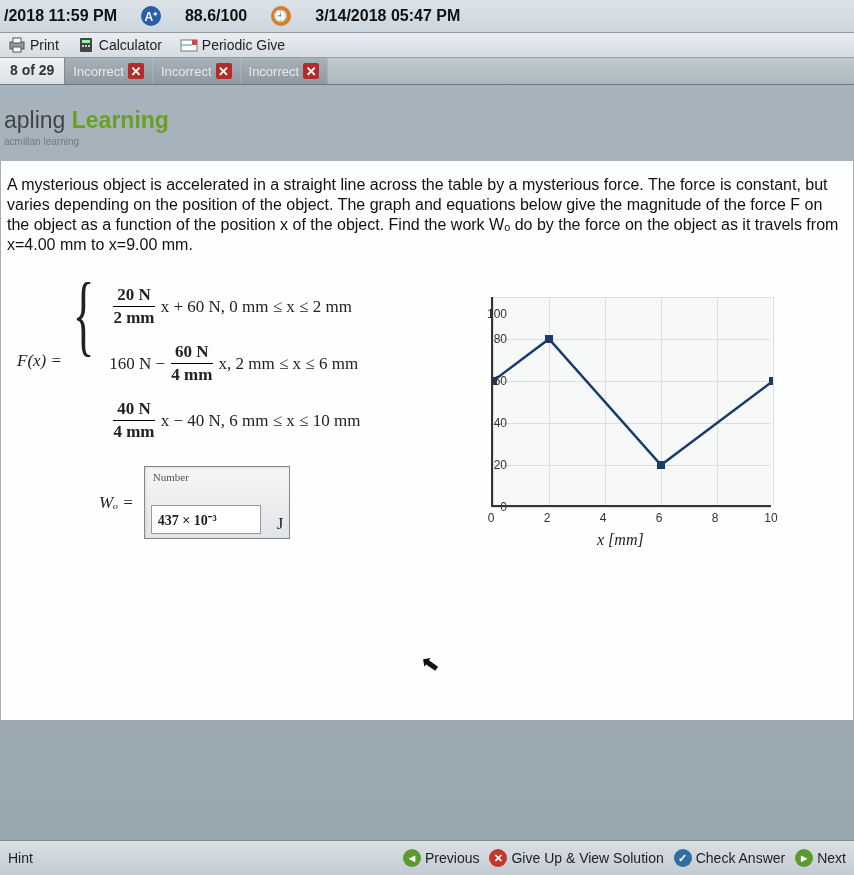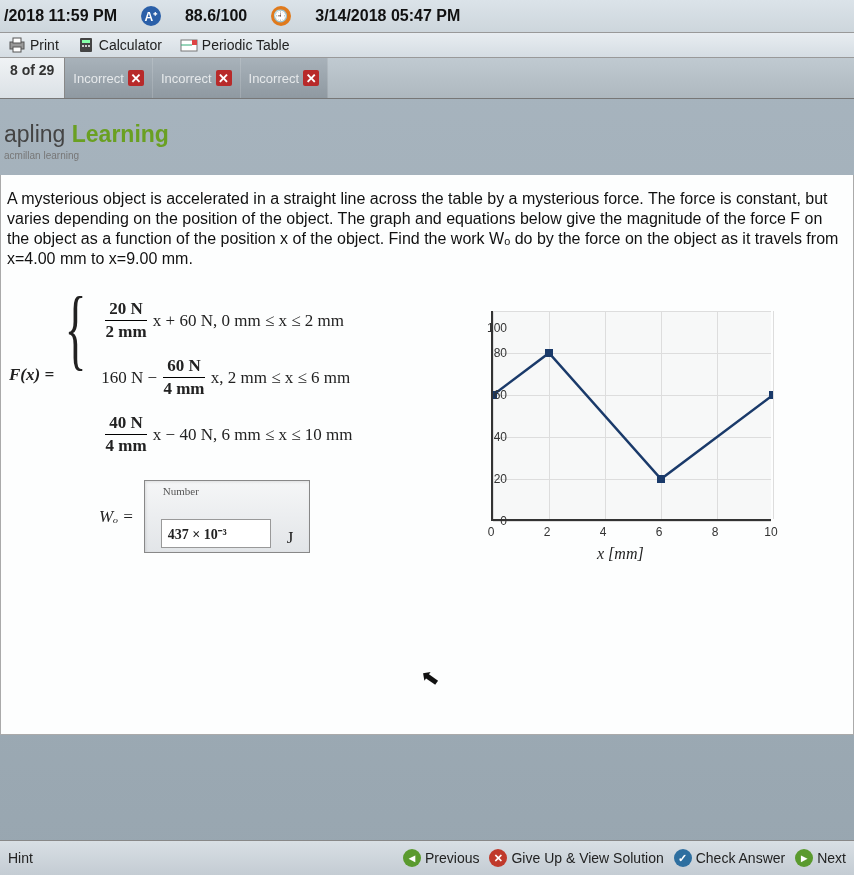--- a/index.html
+++ b/index.html
@@ -51,21 +51,21 @@
     background: linear-gradient(180deg, #f0f3f5 0%, #dbe1e6 100%);
     padding: 4px 10px;
     font-weight: bold;
     color: #333;
     font-size: 14px;
     border-right: 1px solid #888;
   }
   .attempt-tab {
     background: linear-gradient(180deg, #a8b2ba 0%, #8f99a1 100%);
     color: #e6e9eb;
-    padding: 12px 8px;
+    padding: 5px 8px;
     display: flex;
     align-items: center;
     gap: 4px;
     font-size: 13px;
     border-right: 1px solid rgba(255,255,255,0.15);
     cursor: pointer;
   }
   .x-icon {
     width: 16px; height: 16px; background: #b82a2a; border-radius: 2px;
     display: inline-flex; align-items: center; justify-content: center; color: #fff; font-weight: bold;
@@ -92,21 +92,21 @@
     color: #111;
     margin-bottom: 14px;
   }
   .work-row { display: flex; gap: 10px; align-items: flex-start; }
   .equation-block {
     font-family: Georgia, 'Times New Roman', serif;
     font-size: 17px;
     padding: 6px 2px;
     min-width: 430px;
   }
-  .equation-block .fitalic { font-style: italic; font-weight: bold; }
+  .equation-block .fitalic { font-style: italic; font-weight: normal; margin-left: 8px; }
   .brace-wrap { display: flex; align-items: stretch; margin-top: 4px;}
   .brace { font-size: 90px; line-height: 0.8; margin-right: 4px; font-family: 'Times New Roman', serif; transform: scaleX(0.5);}
   .cases { display: flex; flex-direction: column; gap: 14px; padding-top: 6px;}
   .case-line { display: flex; align-items: center; gap: 2px; white-space: nowrap;}
   .frac { display: inline-flex; flex-direction: column; align-items: center; margin: 0 4px; vertical-align: middle;}
   .frac .num { border-bottom: 1.5px solid #000; padding: 0 4px 1px 4px; font-weight: bold;}
   .frac .den { padding-top: 1px; font-weight: bold;}
   .chart {
     width: 350px;
     height: 280px;
@@ -133,21 +133,21 @@
     margin-top: 24px;
     margin-left: 90px;
     display: flex;
     align-items: center;
     gap: 10px;
   }
   .answer-box .wlabel { font-style: italic; font-family: Georgia, serif; font-size: 17px;}
   .answer-frame {
     border: 1px solid #888;
     background: linear-gradient(180deg,#f5f6f7,#e2e5e8);
-    padding: 4px 16px;
+    padding: 4px 6px;
     box-shadow: inset 1px 1px 3px rgba(0,0,0,0.1);
   }
   .answer-frame .num-label { font-size: 11px; color: #555; text-align: left; padding: 0 2px 2px 2px;}
   .answer-frame .num-row { display: flex; align-items: flex-end; gap: 16px; margin-top: 20px;}
   .answer-input {
     border: 1px solid #999;
     background: #fff;
     padding: 4px 6px;
     font-size: 14px;
     min-width: 110px;
@@ -209,21 +209,21 @@
         <rect x="11" y="8" width="2" height="2" fill="#ccc"></rect>
       </svg>
     <span>Calculator</span>
   </div>
   <div class="toolbar-item">
     <svg class="tool-icn" viewBox="0 0 18 16">
         <rect x="1" y="3" width="16" height="11" fill="#fff" stroke="#777"></rect>
         <line x1="1" y1="8" x2="12" y2="8" stroke="#3a7"></line>
         <rect x="12" y="3" width="5" height="5" fill="#d44"></rect>
       </svg>
-    <span>Periodic Table</span>
+    <span>Periodic Give</span>
   </div>
 </div>
 
 <div class="tab-row">
   <div class="counter">8 of 29</div>
   <div class="attempt-tab">
     <span>Incorrect</span>
     <span class="x-icon">✕</span>
   </div>
   <div class="attempt-tab">

